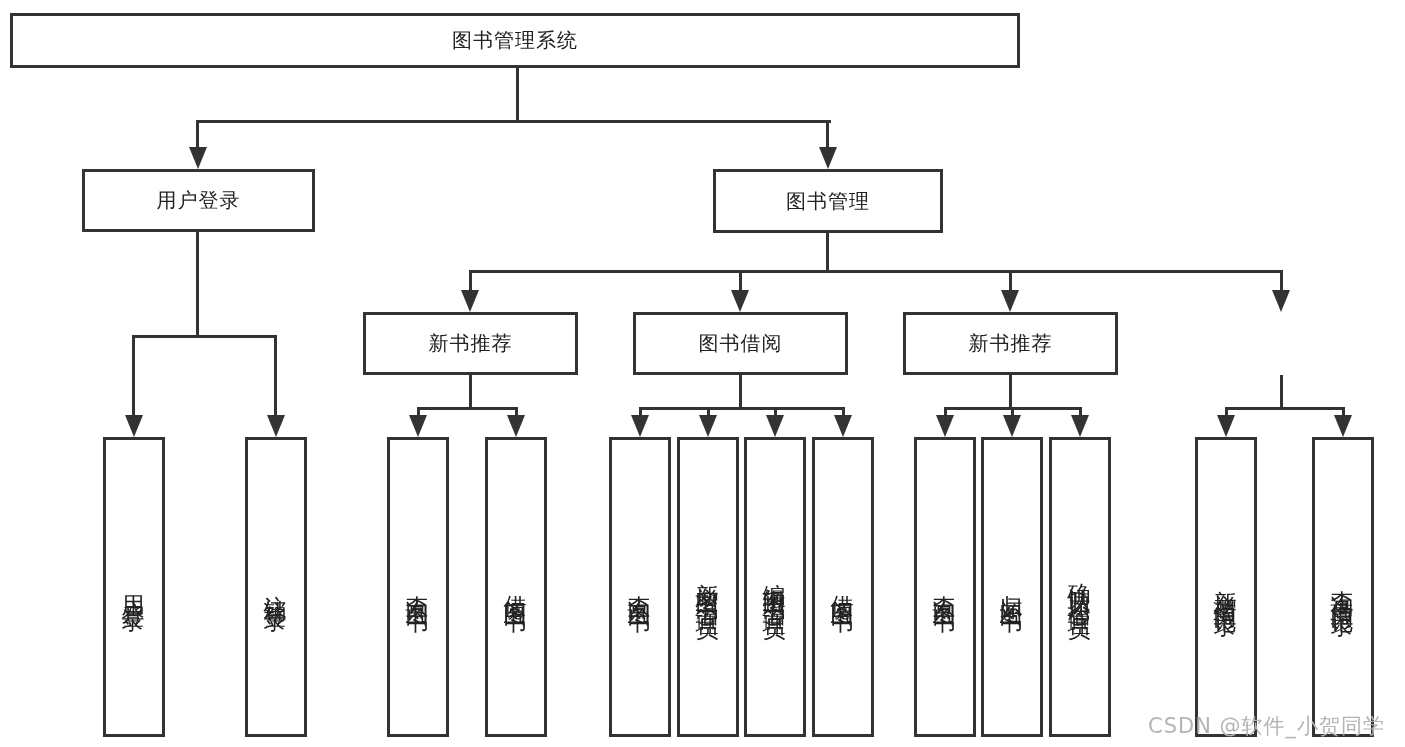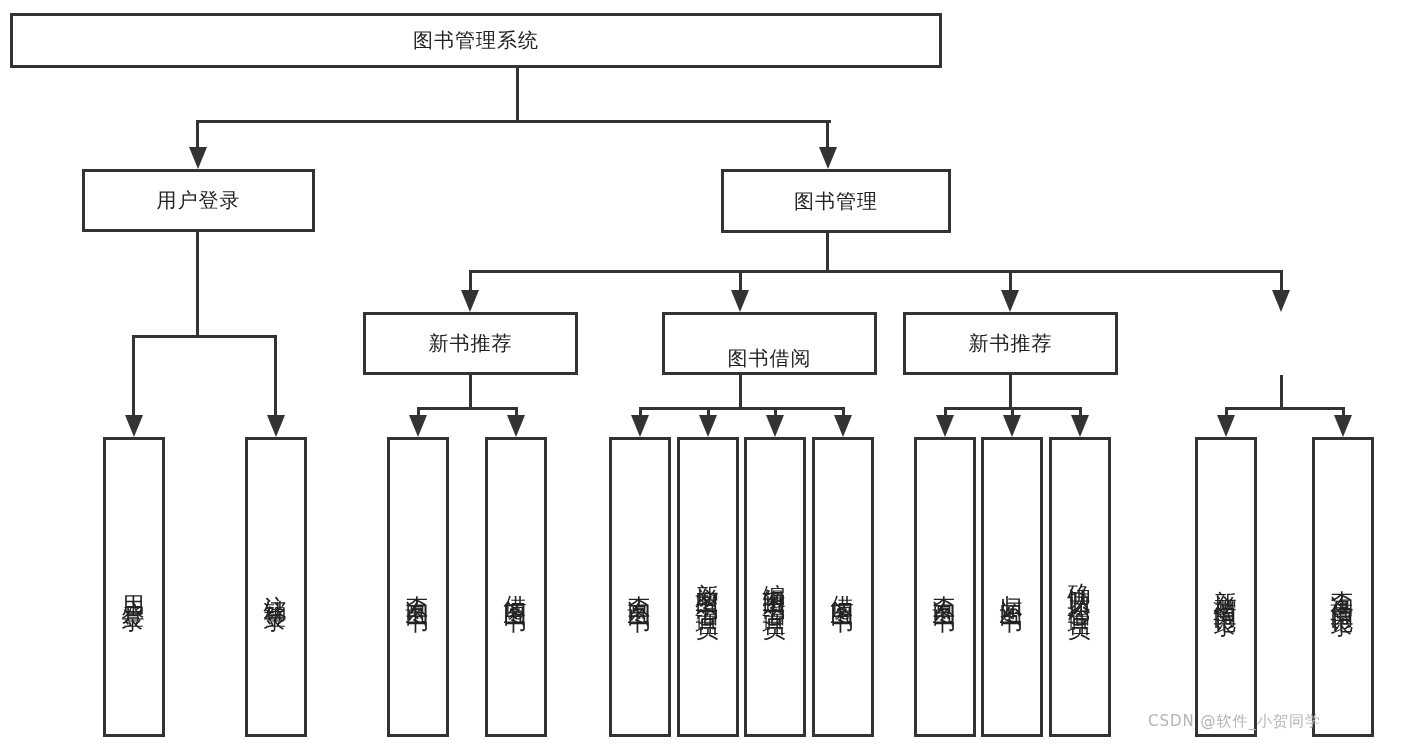--- a/index.html
+++ b/index.html
@@ -39,46 +39,46 @@
   .vline{position:absolute;width:3px;background:var(--line);}
   .arrow{
     position:absolute;width:0;height:0;
     border-left:9px solid transparent;
     border-right:9px solid transparent;
     border-top:22px solid var(--line);
   }
   .watermark{
     position:absolute;
     left:1148px;top:712px;
-    font-size:15px;
+    font-size:21px;
     color:var(--wm);
     letter-spacing:1px;
     white-space:nowrap;
   }
 </style>
 </head>
 <body>
 
 <div class="canvas">
 
-  <div class="box hbox" style="left:10px;top:13px;width:932px;height:55px;">
+  <div class="box hbox" style="left:10px;top:13px;width:1010px;height:55px;">
     <span>图书管理系统</span>
   </div>
 
   <div class="vline" style="left:516px;top:68px;height:52px;"></div>
   <div class="hline" style="left:196px;top:120px;width:635px;"></div>
   <div class="vline" style="left:196px;top:120px;height:32px;"></div>
   <div class="arrow" style="left:189px;top:147px;"></div>
   <div class="vline" style="left:826px;top:120px;height:32px;"></div>
   <div class="arrow" style="left:819px;top:147px;"></div>
 
   <div class="box hbox" style="left:82px;top:169px;width:233px;height:63px;">
     <span>用户登录</span>
   </div>
-  <div class="box hbox" style="left:713px;top:169px;width:230px;height:64px;margin-left:8px;">
+  <div class="box hbox" style="left:713px;top:169px;width:230px;height:64px;">
     <span>图书管理</span>
   </div>
 
   <div class="vline" style="left:196px;top:232px;height:103px;"></div>
   <div class="hline" style="left:132px;top:335px;width:145px;"></div>
   <div class="vline" style="left:132px;top:335px;height:85px;"></div>
   <div class="arrow" style="left:125px;top:415px;"></div>
   <div class="vline" style="left:274px;top:335px;height:85px;"></div>
   <div class="arrow" style="left:267px;top:415px;"></div>
 
@@ -89,21 +89,21 @@
   <div class="vline" style="left:739px;top:270px;height:25px;"></div>
   <div class="arrow" style="left:731px;top:290px;"></div>
   <div class="vline" style="left:1009px;top:270px;height:25px;"></div>
   <div class="arrow" style="left:1001px;top:290px;"></div>
   <div class="vline" style="left:1280px;top:270px;height:25px;"></div>
   <div class="arrow" style="left:1272px;top:290px;"></div>
 
   <div class="box hbox" style="left:363px;top:312px;width:215px;height:63px;">
     <span>新书推荐</span>
   </div>
-  <div class="box hbox" style="left:662px;top:312px;width:215px;height:63px;align-items:flex-end;">
+  <div class="box hbox" style="left:633px;top:312px;width:215px;height:63px;">
     <span>图书借阅</span>
   </div>
   <div class="box hbox" style="left:903px;top:312px;width:215px;height:63px;">
     <span>新书推荐</span>
   </div>
 
   <div class="vline" style="left:469px;top:375px;height:32px;"></div>
   <div class="hline" style="left:417px;top:407px;width:101px;"></div>
   <div class="vline" style="left:417px;top:407px;height:13px;"></div>
   <div class="arrow" style="left:409px;top:415px;"></div>

